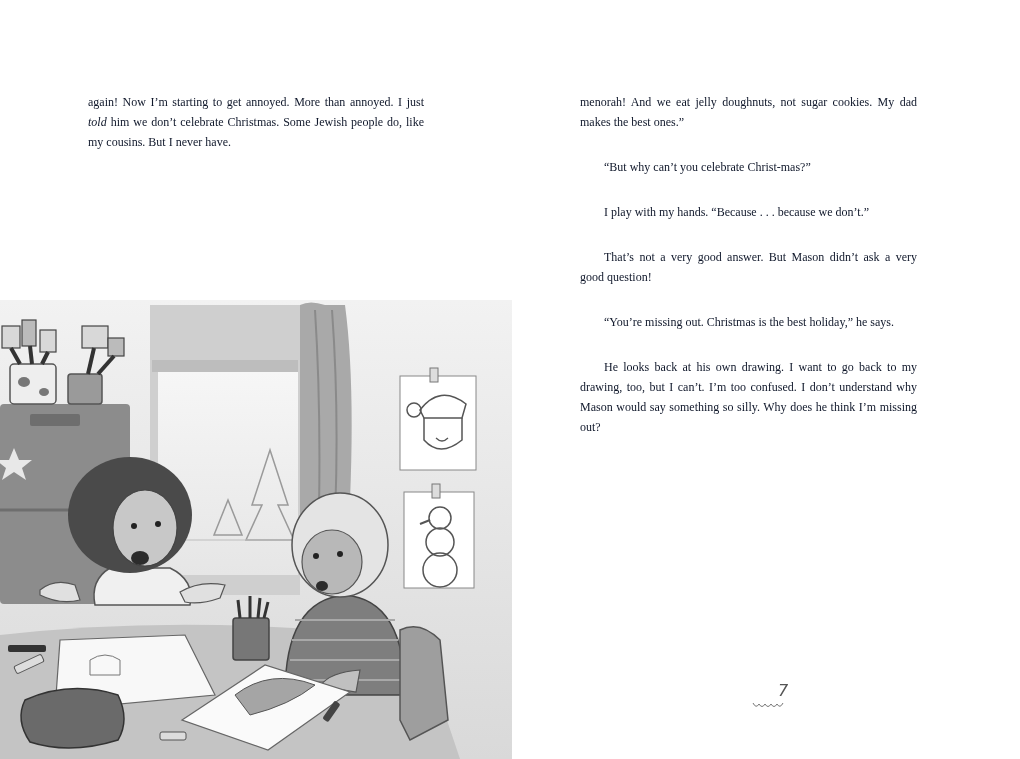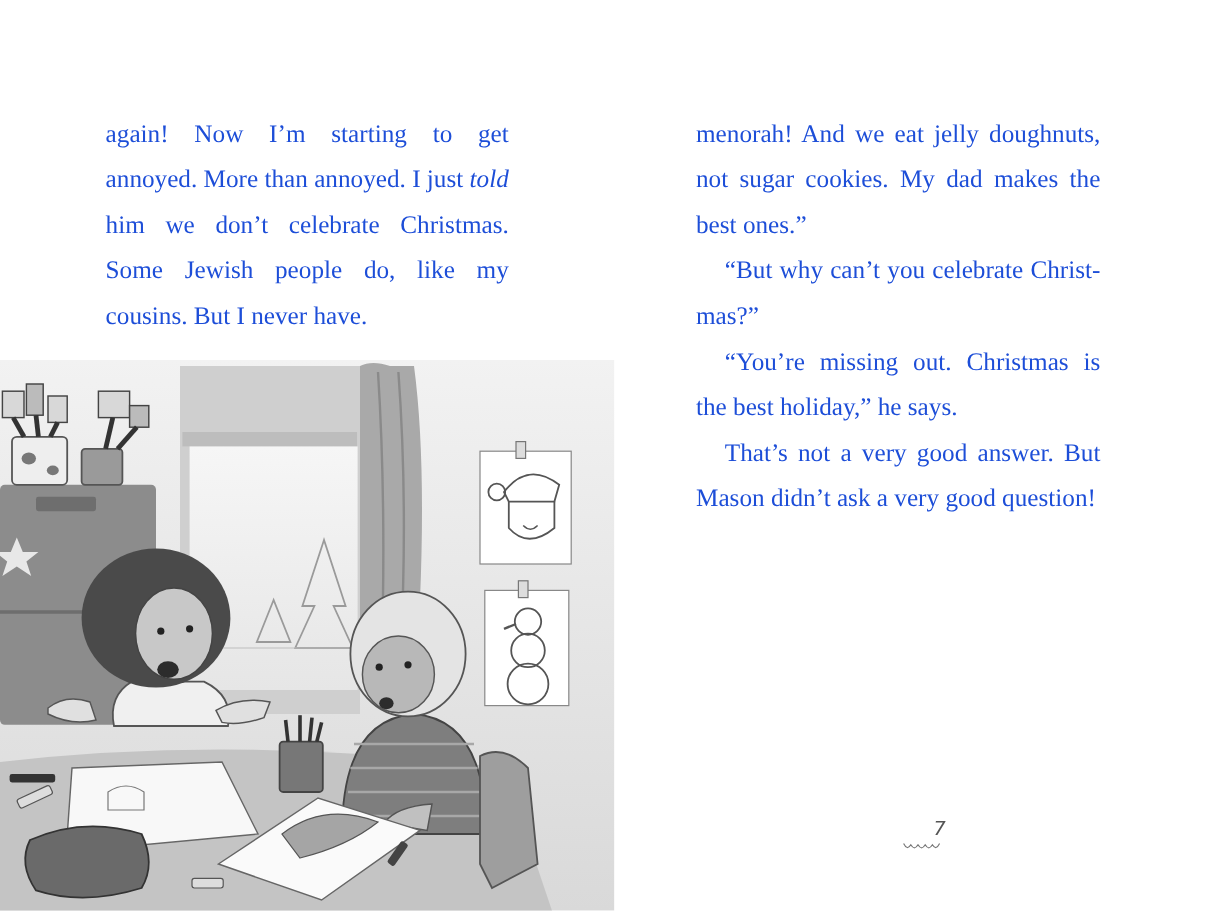--- a/index.html
+++ b/index.html
@@ -1,24 +1,24 @@
 <!DOCTYPE html>
 <html><head>
 <meta charset="utf-8">
 <style>
   html, body { margin: 0; padding: 0; background: #ffffff; }
   body { width: 1020px; height: 759px; position: relative; overflow: hidden; font-family: "DejaVu Serif", "Liberation Serif", serif; color: #2b2b2b; }
   .page { position: absolute; top: 0; height: 759px; }
   .page-left { left: 0; width: 510px; }
   .page-right { left: 510px; width: 510px; }
-  .text-block { position: absolute; font-family: "Liberation Serif", "DejaVu Serif", serif; font-size: 21px; line-height: 38px; text-align: justify; color: #1d4ed8; }
+  .text-block { position: absolute; font-family: "Liberation Serif", "DejaVu Serif", serif; font-size: 12px; line-height: 20px; text-align: justify; color: #0f172a; }
   .text-left { left: 88px; top: 92px; width: 336px; }
   .text-right { left: 70px; top: 92px; width: 337px; }
   .para { margin: 0; text-indent: 0; }
-  .para.indent { text-indent: 24px; }
+  .para.indent { text-indent: 24px; margin-top: 25px; }
   .para.justify-last { text-align-last: justify; }
   .illustration { position: absolute; left: 0; top: 300px; width: 512px; height: 459px; }
   .folio { position: absolute; left: 258px; top: 681px; width: 30px; text-align: center; font-family: "DejaVu Sans", sans-serif; font-size: 16px; font-style: italic; color: #555; }
   .folio-ornament { position: absolute; left: 242px; top: 700px; width: 32px; height: 10px; }
 </style>
 </head>
 <body>
 
 <div class="page page-left">
   <div class="text-block text-left">
@@ -141,20 +141,22 @@
       <rect x="160" y="432" width="26" height="8" rx="2" fill="#ddd" stroke="#555" stroke-width="1"></rect>
       <rect x="320" y="408" width="22" height="7" rx="2" fill="#444" transform="rotate(-55 331 411)"></rect>
     </svg>
   </div>
 </div>
 
 <div class="page page-right">
   <div class="text-block text-right">
     <p class="para">menorah! And we eat jelly doughnuts, not sugar cookies. My dad makes the best ones.”</p>
     <p class="para indent">“But why can’t you celebrate Christ-mas?”</p>
+    <p class="para indent">I play with my hands. “Because . . . because we don’t.”</p>
+    <p class="para indent">That’s not a very good answer. But Mason didn’t ask a very good question!</p>
     <p class="para indent">“You’re missing out. Christmas is the best holiday,” he says.</p>
-    <p class="para indent">That’s not a very good answer. But Mason didn’t ask a very good question!</p>
+    <p class="para indent">He looks back at his own drawing. I want to go back to my drawing, too, but I can’t. I’m too confused. I don’t understand why Mason would say something so silly. Why does he think I’m missing out?</p>
   </div>
   <div class="folio">7</div>
   <svg class="folio-ornament" viewBox="0 0 32 10">
     <path d="M1 3 Q4 9 7 4 Q10 9 13 4 Q16 9 19 4 Q22 9 25 4 Q28 9 31 3" fill="none" stroke="#777" stroke-width="1"></path>
   </svg>
 </div>
 
 </body></html>

